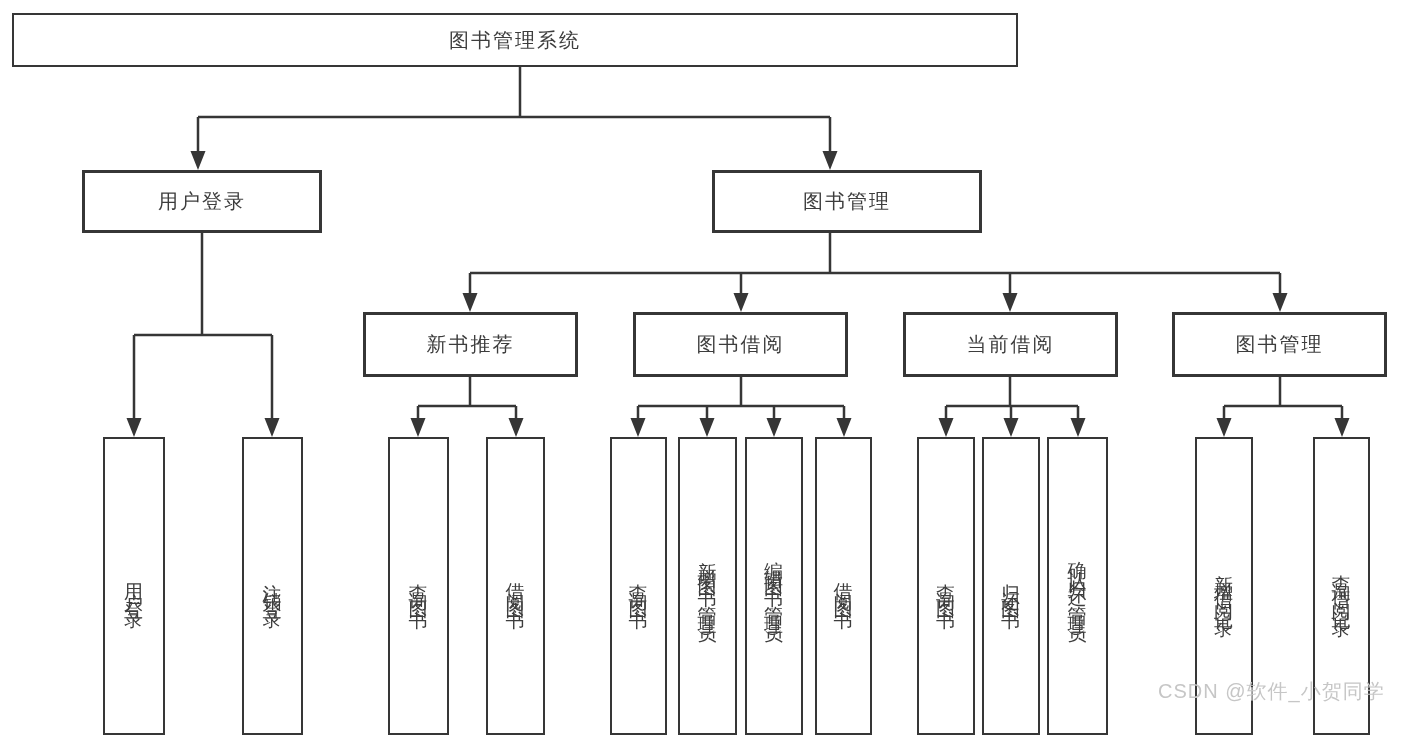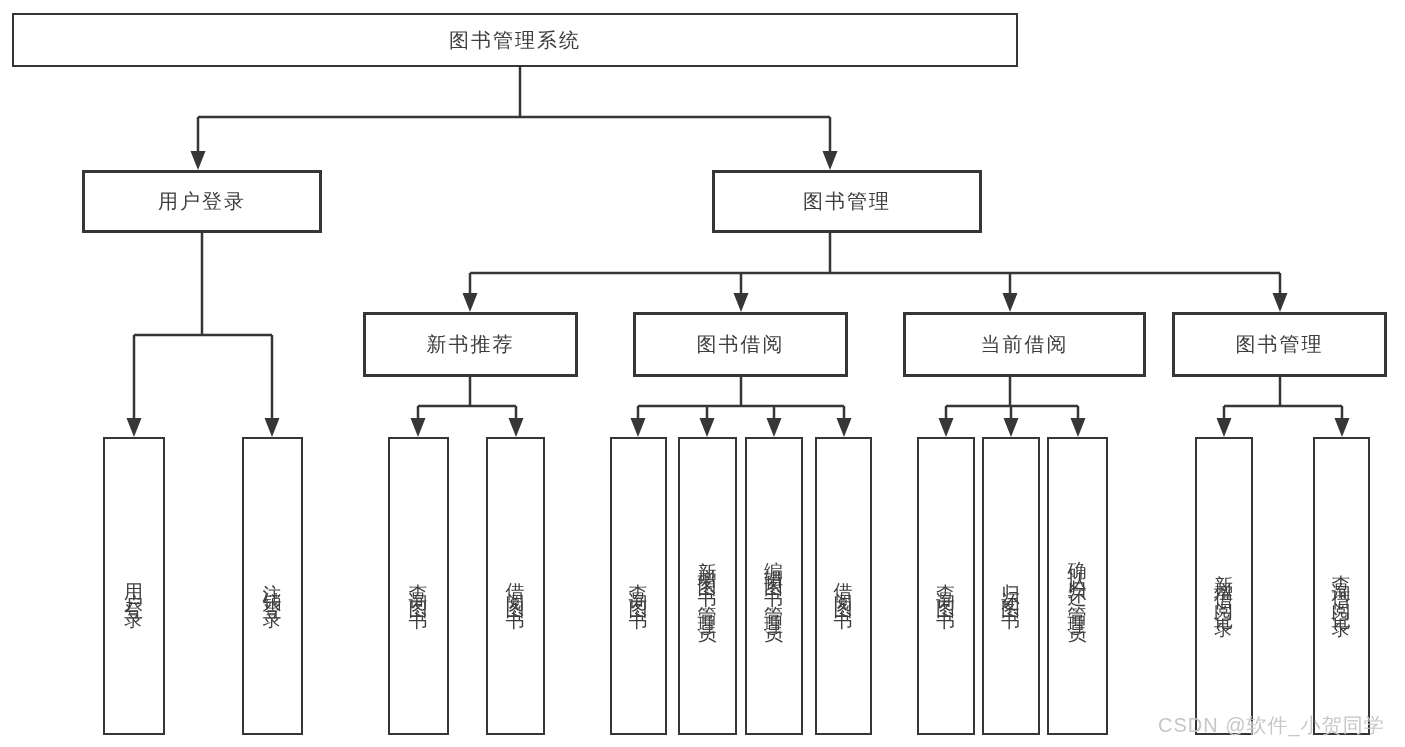--- a/index.html
+++ b/index.html
@@ -13,21 +13,21 @@
     display:flex;align-items:center;justify-content:center;text-align:center;
   }
   .hbox{border:3px solid #363636;font-size:20px;letter-spacing:2px;white-space:nowrap;}
   .root-box{border-width:2.5px;}
   .vbox{border:2.5px solid #363636;font-size:19px;}
   .vbox .vlabel{
     writing-mode:vertical-rl;text-orientation:mixed;
     letter-spacing:9px;line-height:1;
   }
   .watermark{
-    position:absolute;left:1158px;top:712px;z-index:5;
+    position:absolute;left:1158px;top:678px;z-index:5;
     font-size:20px;color:#c6c6c6;letter-spacing:1px;white-space:nowrap;text-align:center;
   }
 </style>
 </head>
 <body>
 
 <div class="canvas">
 
   <svg class="connectors" viewBox="0 0 1405 747" xmlns="http://www.w3.org/2000/svg">
     <g stroke="#363636" stroke-width="2.5" fill="none">
@@ -80,21 +80,21 @@
   <div class="node hbox" style="left:712px;top:170px;width:270px;height:63px">
     <span>图书管理</span>
   </div>
 
   <div class="node hbox" style="left:633px;top:312px;width:215px;height:65px">
     <span>图书借阅</span>
   </div>
   <div class="node hbox" style="left:363px;top:312px;width:215px;height:65px">
     <span>新书推荐</span>
   </div>
-  <div class="node hbox" style="left:903px;top:312px;width:243px;height:65px">
+  <div class="node hbox" style="left:903px;top:312px;width:215px;height:65px">
     <span>当前借阅</span>
   </div>
   <div class="node hbox" style="left:1172px;top:312px;width:215px;height:65px">
     <span>图书管理</span>
   </div>
 
   <div class="node vbox" style="left:103px;top:437px;width:62px;height:298px">
     <span class="vlabel">用户登录</span>
   </div>
   <div class="node vbox" style="left:242px;top:437px;width:61px;height:298px">

